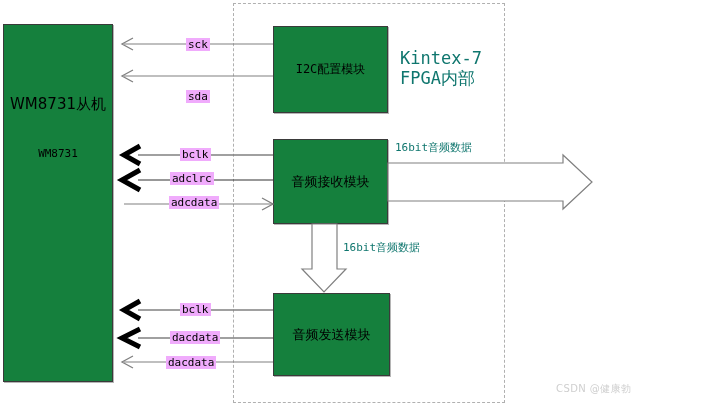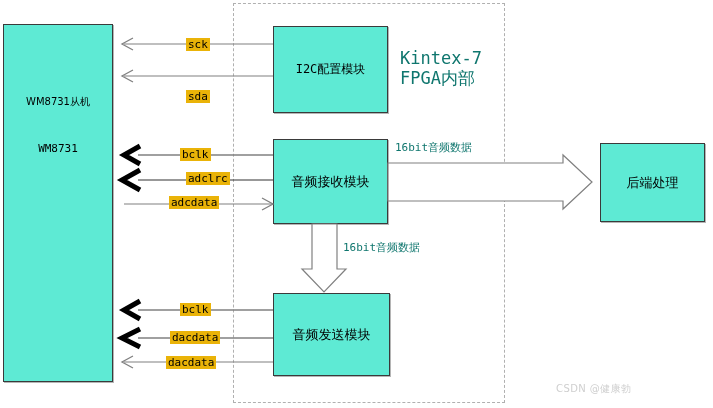--- a/index.html
+++ b/index.html
@@ -12,21 +12,21 @@
     width: 713px;
     height: 408px;
     background: #ffffff;
     overflow: hidden;
     font-family: "Liberation Sans", sans-serif;
   }
   .box {
     position: absolute;
     border: 1px solid #3a3a3a;
     box-sizing: border-box;
-    background: #5eead4;
+    background: #15803d;
     display: flex;
     align-items: center;
     justify-content: center;
     box-shadow: 1px 1px 0 rgba(120,120,120,0.55);
   }
   .dashed-region {
     position: absolute;
     border: 1px dashed #b0b0b0;
     box-sizing: border-box;
     background: transparent;
@@ -41,21 +41,21 @@
     font-family: "DejaVu Sans Mono", "Liberation Mono", monospace;
   }
   .sans {
     font-family: "DejaVu Sans", "Liberation Sans", sans-serif;
   }
   .sig-label {
     position: absolute;
     font-family: "DejaVu Sans Mono", "Liberation Mono", monospace;
     font-size: 11px;
     color: #000;
-    background: #eab308;
+    background: #f0abfc;
     padding: 0 2px;
     white-space: nowrap;
     z-index: 6;
   }
   svg.overlay {
     position: absolute;
     left: 0;
     top: 0;
     width: 713px;
     height: 408px;
@@ -79,53 +79,50 @@
   }
 </style>
 </head>
 <body>
 
 <div id="canvas">
 
   <div class="dashed-region" style="left:233px; top:3px; width:272px; height:400px;"></div>
 
   <div class="box" style="left:3px; top:24px; width:110px; height:358px; flex-direction:column; justify-content:flex-start;">
-    <div class="boxlabel sans" style="font-size:10px; margin-top:70px;">WM8731从机</div>
+    <div class="boxlabel sans" style="font-size:15px; margin-top:70px;">WM8731从机</div>
     <div class="boxlabel mono" style="font-size:11px; margin-top:33px;">WM8731</div>
   </div>
 
   <div class="box" style="left:273px; top:26px; width:115px; height:87px;">
     <div class="boxlabel mono" style="font-size:12px;">I2C配置模块</div>
   </div>
 
   <div class="box" style="left:273px; top:293px; width:117px; height:83px;">
     <div class="boxlabel sans" style="font-size:13px;">音频发送模块</div>
   </div>
 
   <div class="box" style="left:273px; top:139px; width:115px; height:85px;">
     <div class="boxlabel sans" style="font-size:13px;">音频接收模块</div>
   </div>
 
-  <div class="box" style="left:600px; top:143px; width:105px; height:79px;">
-    <div class="boxlabel sans" style="font-size:13px;">后端处理</div>
-  </div>
 
   <div class="lbl mono" style="left:400px; top:48px; font-size:17px;">Kintex-7
 FPGA内部</div>
 
 
   <div class="lbl mono" style="left:395px; top:142px; font-size:11px;">16bit音频数据</div>
 
   <div class="lbl mono" style="left:343px; top:242px; font-size:11px;">16bit音频数据</div>
 
   <div class="sig-label" style="left:186px; top:38px;">sck</div>
   <div class="sig-label" style="left:186px; top:70px;margin-top:20px;">sda</div>
 
   <div class="sig-label" style="left:180px; top:148px;">bclk</div>
-  <div class="sig-label" style="left:170px; top:172px;margin-left:16px;">adclrc</div>
+  <div class="sig-label" style="left:170px; top:172px;">adclrc</div>
   <div class="sig-label" style="left:169px; top:196px;">adcdata</div>
 
   <div class="sig-label" style="left:180px; top:303px;">bclk</div>
   <div class="sig-label" style="left:170px; top:331px;">dacdata</div>
   <div class="sig-label" style="left:166px; top:356px;">dacdata</div>
 
   <svg class="overlay" viewBox="0 0 713 408">
     <defs>
       <marker id="thinArrowL" markerWidth="12" markerHeight="12" refX="10" refY="6" orient="auto-start-reverse" markerUnits="userSpaceOnUse">
         <path d="M10,1 L2,6 L10,11" fill="none" stroke="#808080" stroke-width="1.2"></path>

